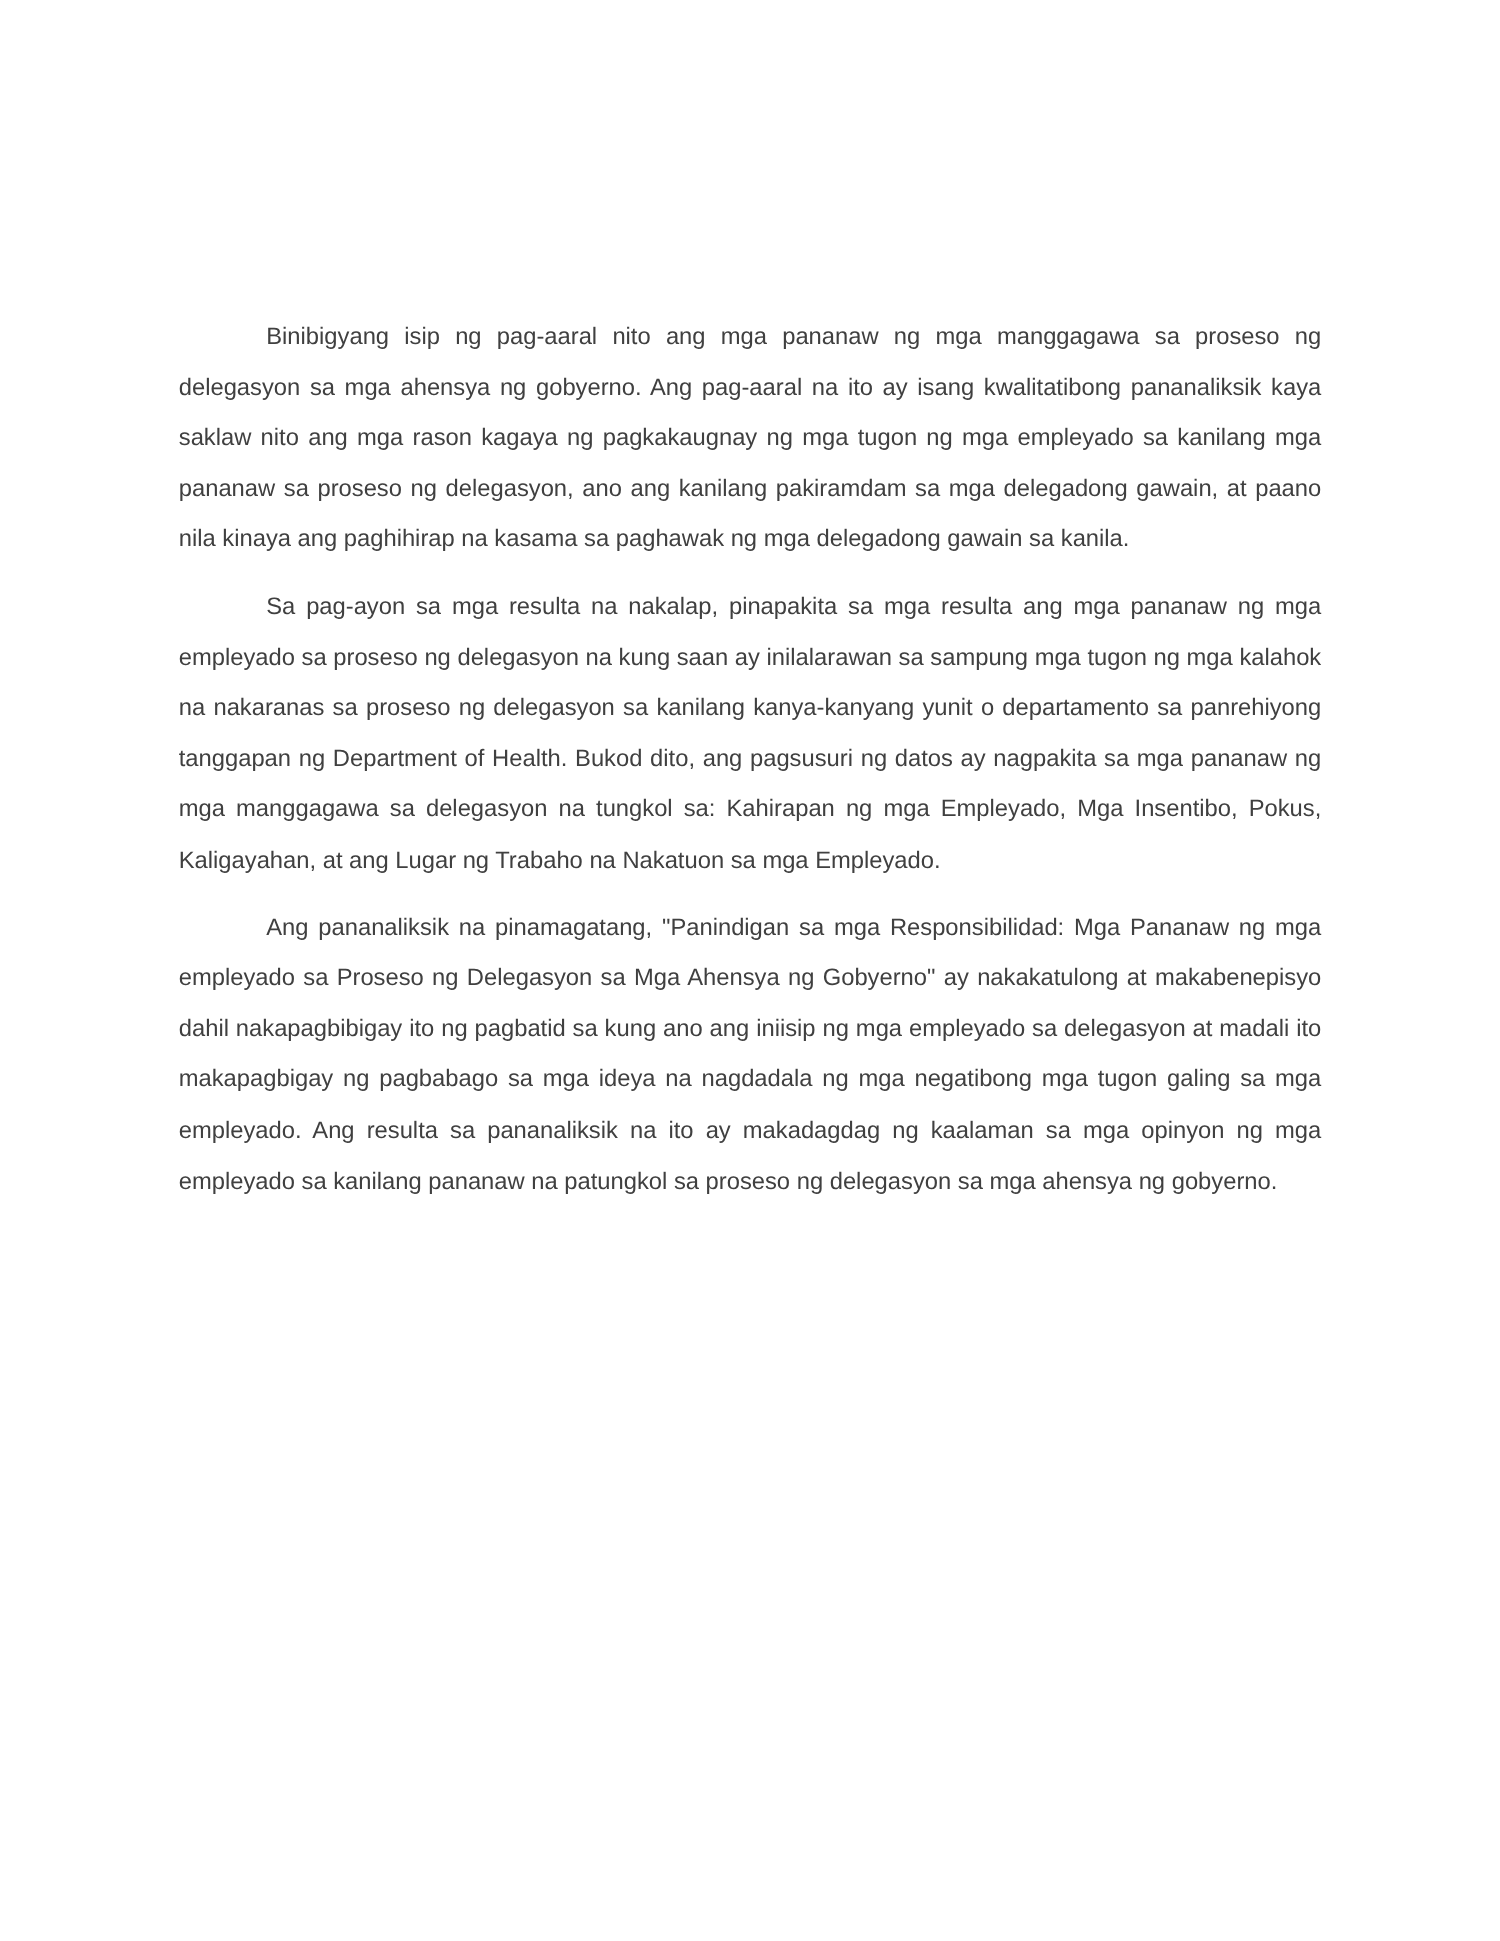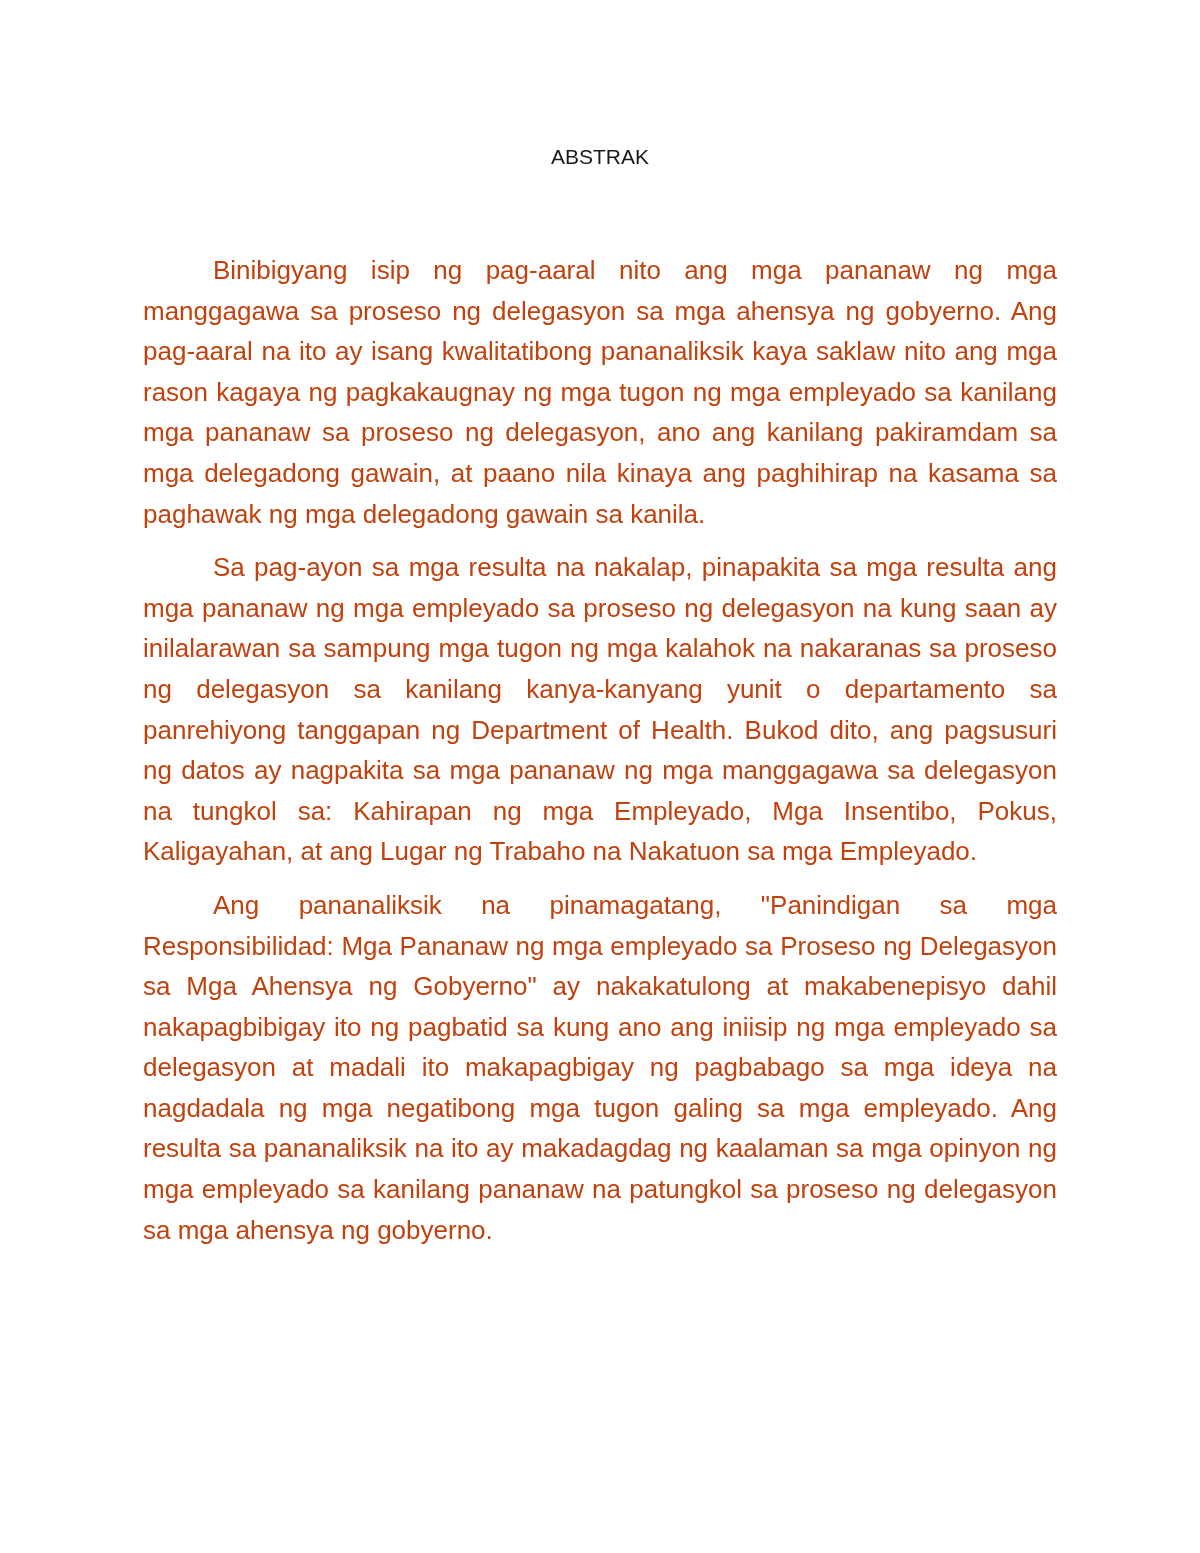--- a/index.html
+++ b/index.html
@@ -32,33 +32,32 @@
       line-height: 30px;
       color: #1a1a1a;
       letter-spacing: 0px;
     }
     .body {
       position: absolute;
       top: 250px;
       left: 143px;
       width: 914px;
       font-family: "Liberation Sans", sans-serif;
-      font-size: 26px;
+      font-size: 19px;
       line-height: 40.6px;
-      color: #c2410c;
+      color: #404040;
     }
     .para {
       margin: 0 0 13px 0;
       text-align: justify;
       text-indent: 70px;
     }
   </style>
 </head>
 <body>
 
 <div class="page">
-  <div class="title">ABSTRAK</div>
   <div class="body">
     <p class="para">Binibigyang isip ng pag-aaral nito ang mga pananaw ng mga manggagawa sa proseso ng delegasyon sa mga ahensya ng gobyerno. Ang pag-aaral na ito ay isang kwalitatibong pananaliksik kaya saklaw nito ang mga rason kagaya ng pagkakaugnay ng mga tugon ng mga empleyado sa kanilang mga pananaw sa proseso ng delegasyon, ano ang kanilang pakiramdam sa mga delegadong gawain, at paano nila kinaya ang paghihirap na kasama sa paghawak ng mga delegadong gawain sa kanila.</p>
     <p class="para">Sa pag-ayon sa mga resulta na nakalap, pinapakita sa mga resulta ang mga pananaw ng mga empleyado sa proseso ng delegasyon na kung saan ay inilalarawan sa sampung mga tugon ng mga kalahok na nakaranas sa proseso ng delegasyon sa kanilang kanya-kanyang yunit o departamento sa panrehiyong tanggapan ng Department of Health. Bukod dito, ang pagsusuri ng datos ay nagpakita sa mga pananaw ng mga manggagawa sa delegasyon na tungkol sa: Kahirapan ng mga Empleyado, Mga Insentibo, Pokus, Kaligayahan, at ang Lugar ng Trabaho na Nakatuon sa mga Empleyado.</p>
     <p class="para">Ang pananaliksik na pinamagatang, "Panindigan sa mga Responsibilidad: Mga Pananaw ng mga empleyado sa Proseso ng Delegasyon sa Mga Ahensya ng Gobyerno" ay nakakatulong at makabenepisyo dahil nakapagbibigay ito ng pagbatid sa kung ano ang iniisip ng mga empleyado sa delegasyon at madali ito makapagbigay ng pagbabago sa mga ideya na nagdadala ng mga negatibong mga tugon galing sa mga empleyado. Ang resulta sa pananaliksik na ito ay makadagdag ng kaalaman sa mga opinyon ng mga empleyado sa kanilang pananaw na patungkol sa proseso ng delegasyon sa mga ahensya ng gobyerno.</p>
   </div>
 </div>
 
 </body></html>

